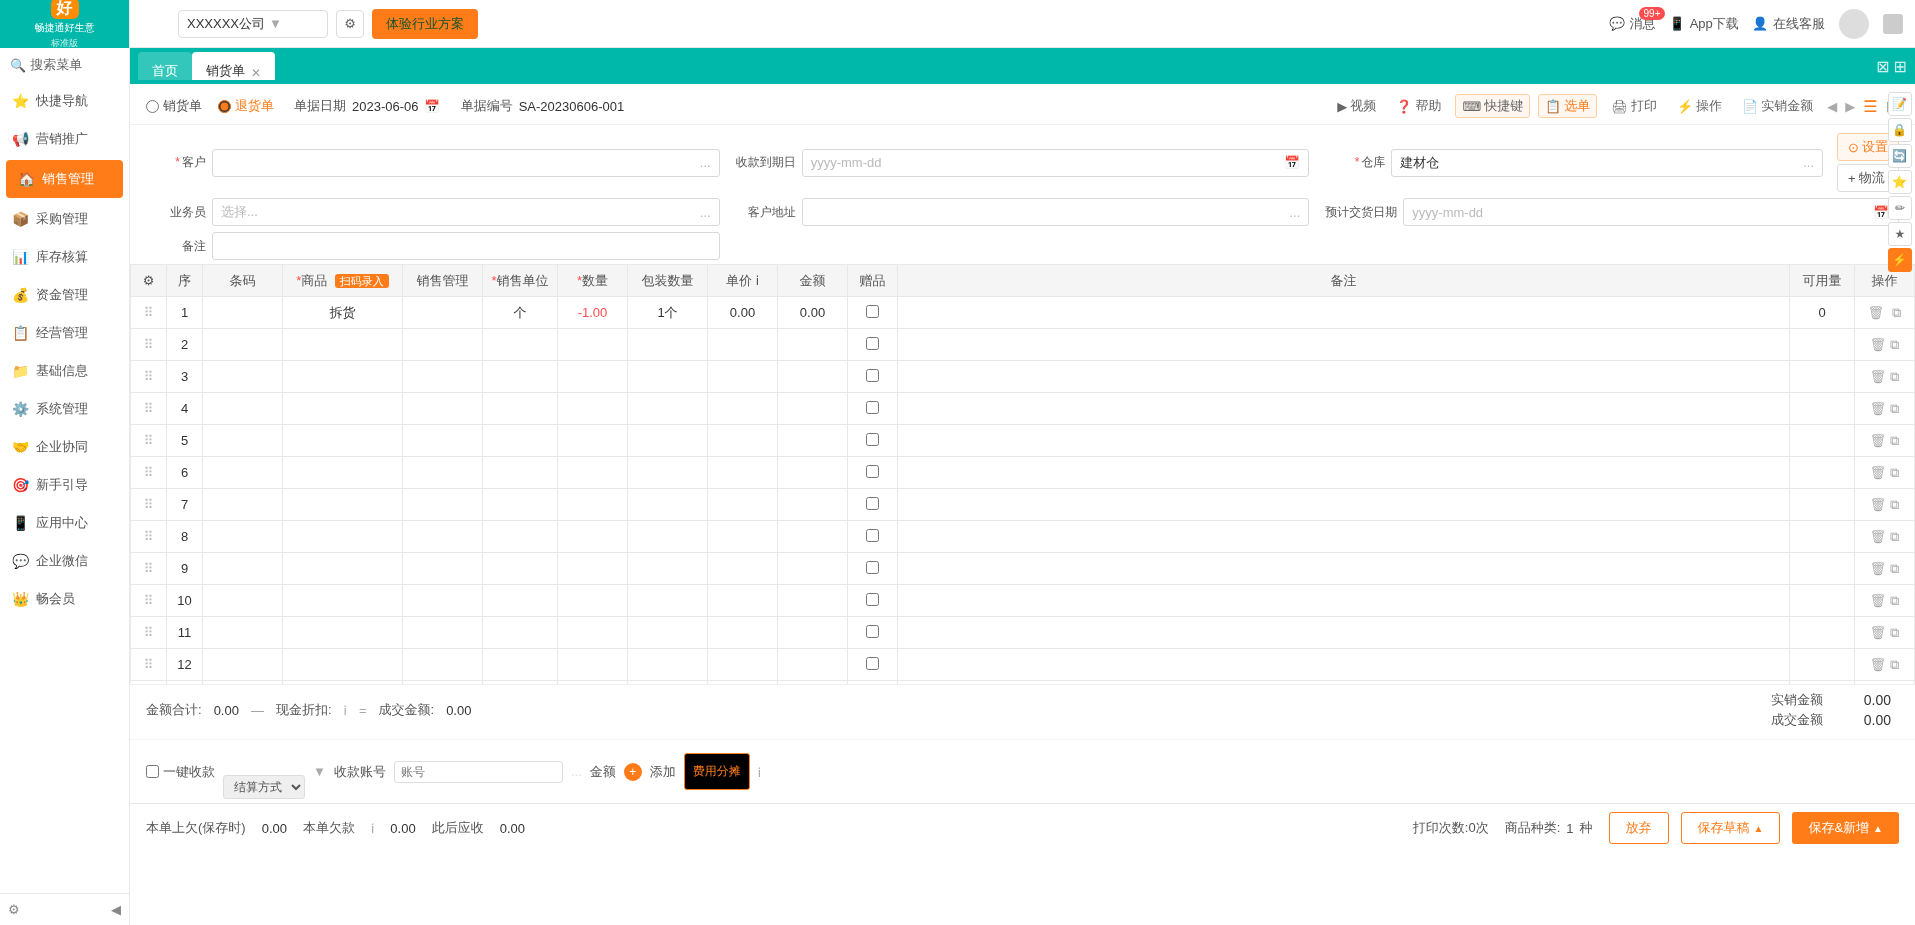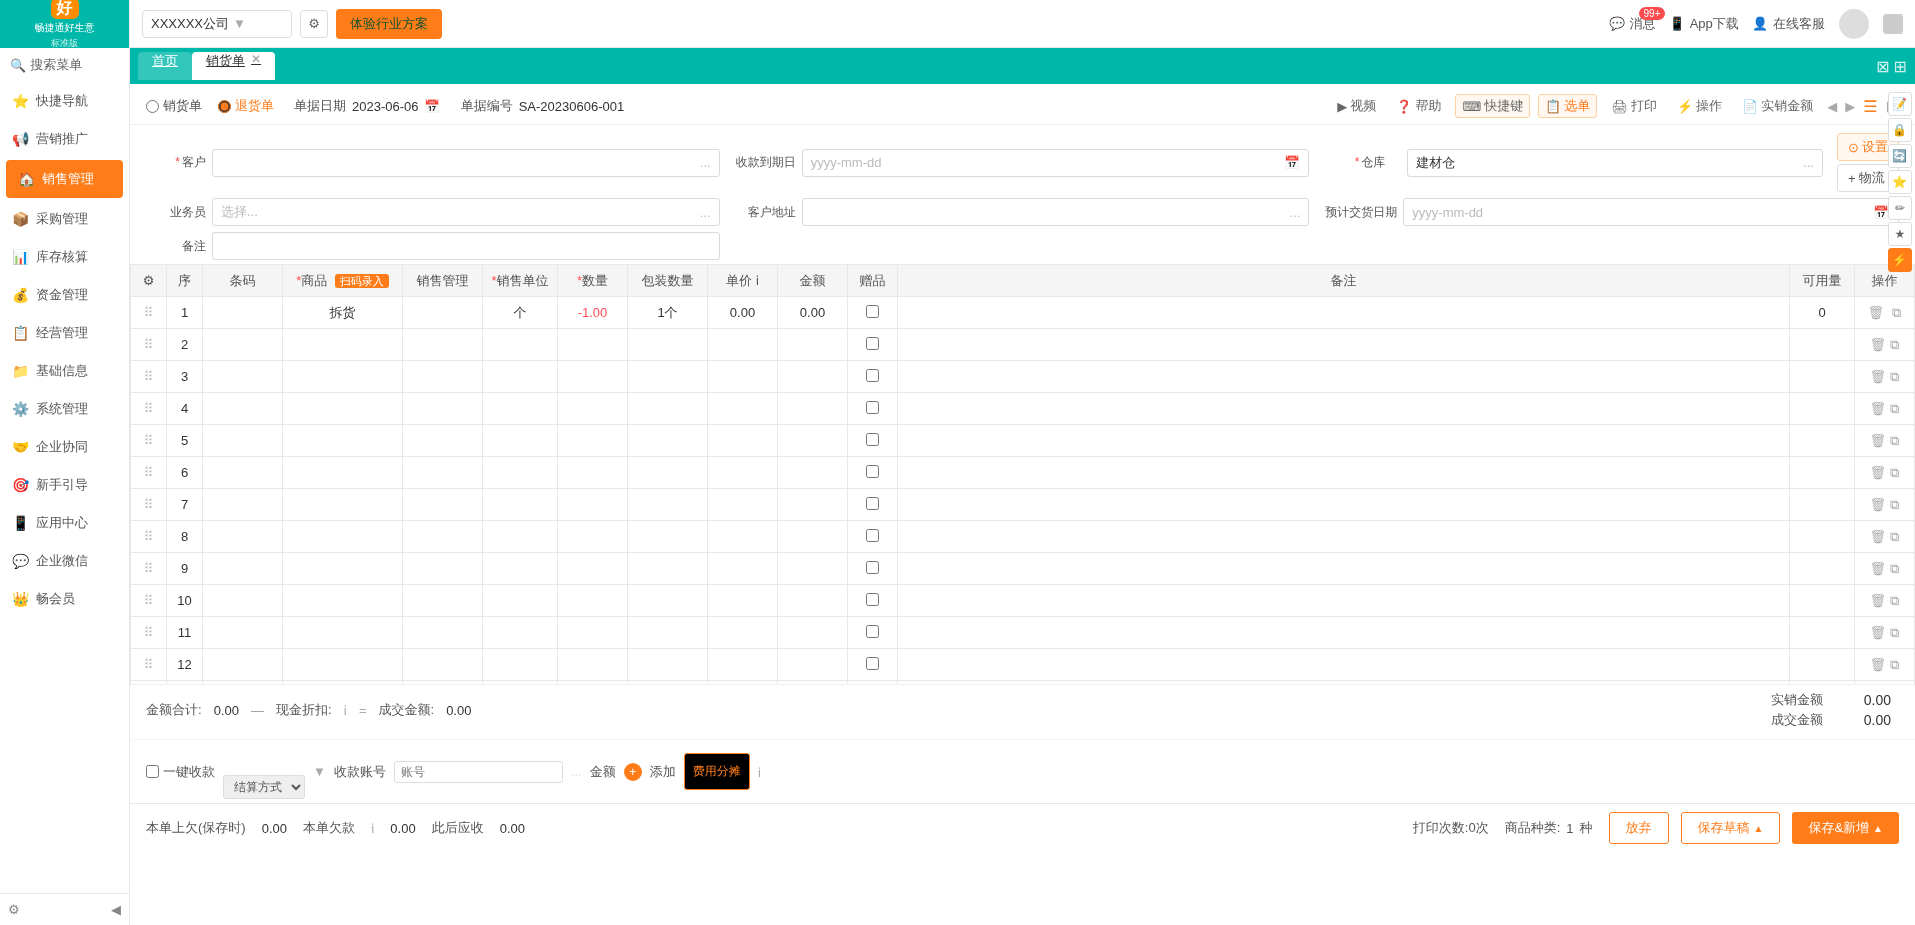--- a/index.html
+++ b/index.html
@@ -46,21 +46,21 @@
     .topbar {
       position: fixed; left: 130px; top: 0; right: 0; height: 48px;
       background: #fff; border-bottom: 1px solid #e8e8e8;
       display: flex; align-items: center; justify-content: space-between;
       padding: 0 12px; z-index: 100;
     }
     .topbar-left { display: flex; align-items: center; gap: 8px; }
     .company-selector {
       display: flex; align-items: center; gap: 4px;
       border: 1px solid #ddd; border-radius: 4px; padding: 4px 8px;
-      cursor: pointer; min-width: 150px;
+      cursor: pointer; min-width: 150px; margin-left: 36px;
     }
     .company-selector span { color: #333; font-size: 13px; }
     .gear-btn {
       width: 28px; height: 28px; border: 1px solid #ddd; border-radius: 4px;
       display: flex; align-items: center; justify-content: center; cursor: pointer;
       color: #666;
     }
     .experience-btn {
       background: #ff7c19; color: #14532d; border: none; border-radius: 4px;
       padding: 6px 14px; cursor: pointer; font-size: 13px;
@@ -70,22 +70,22 @@
     .badge { background: #ff4d4f; color: #fff; border-radius: 10px; padding: 1px 5px; font-size: 10px; position: absolute; top: -8px; right: -10px; }
     .avatar { width: 30px; height: 30px; border-radius: 50%; background: #ddd; }
 
     
     .tabbar {
       position: fixed; left: 130px; top: 48px; right: 0; height: 36px;
       background: #00b8a9; display: flex; align-items: center;
       z-index: 99; padding: 0 8px;
     }
     .tab-item {
-      height: 28px; padding: 0 14px; display: flex; align-items: flex-start; gap: 6px;
-      border-radius: 4px 4px 0 0; cursor: pointer; font-size: 13px; color: rgba(255,255,255,0.8); text-decoration: underline;
+      height: 28px; padding: 0 14px; display: flex; align-items: flex-end; gap: 6px;
+      border-radius: 4px 4px 0 0; cursor: pointer; font-size: 13px; color: rgba(255,255,255,0.8);
     }
     .tab-item.home { background: rgba(255,255,255,0.2); color: #fff; }
     .tab-item.active { background: #fff; color: #333; }
     .tab-close { color: #999; font-size: 12px; cursor: pointer; }
     .tabbar-spacer { flex: 1; }
     .tab-close-all { color: rgba(255,255,255,0.8); cursor: pointer; font-size: 16px; margin-right: 4px; }
 
     
     .main-content {
       position: fixed; left: 130px; top: 84px; right: 0; bottom: 0;
@@ -414,21 +414,21 @@
       </div>
       <div class="field-row">
         <span class="field-label">收款到期日</span>
         <div class="field-date-input" style="flex:1;">
           <span style="color:#bbb;">yyyy-mm-dd</span>
           <span style="color:#bbb;">📅</span>
         </div>
       </div>
       <div class="field-row">
         <span class="field-label required">仓库</span>
-        <div class="field-input" style="flex:1;margin-left:16px;">
+        <div class="field-input" style="flex:1;">
           <span>建材仓</span>
           <span class="dots">...</span>
         </div>
         <div style="display:flex;flex-direction:column;gap:3px;margin-left:8px;">
           <div class="set-btn">
             <span>⊙</span>
             <span>设置</span>
           </div>
           <div class="logistics-btn">
             <span>+</span>

